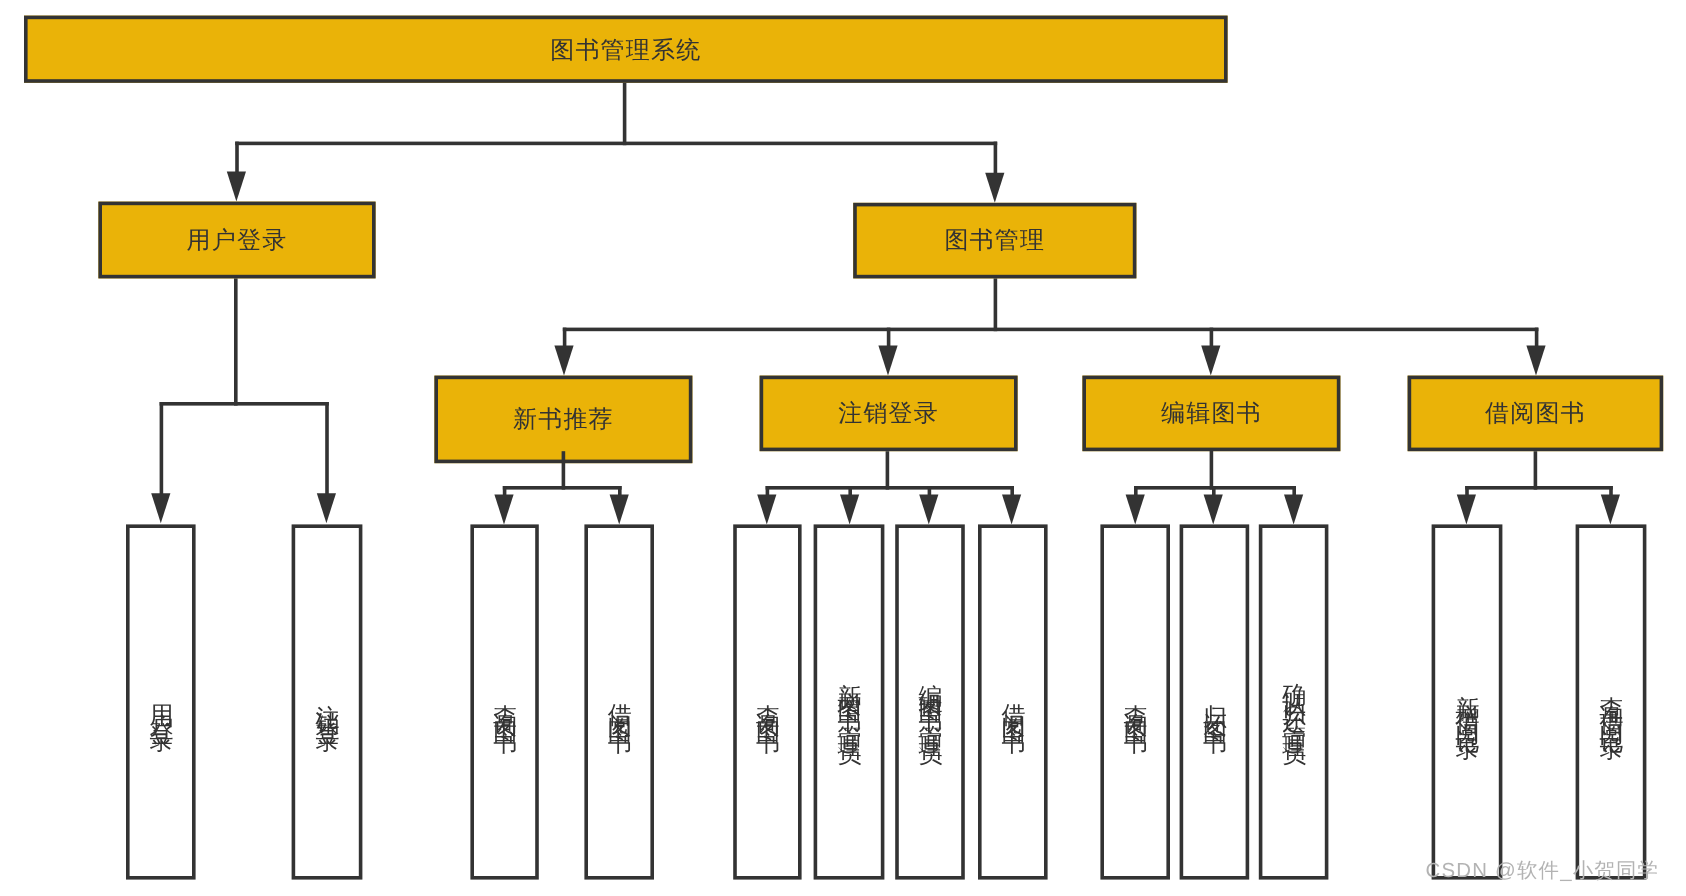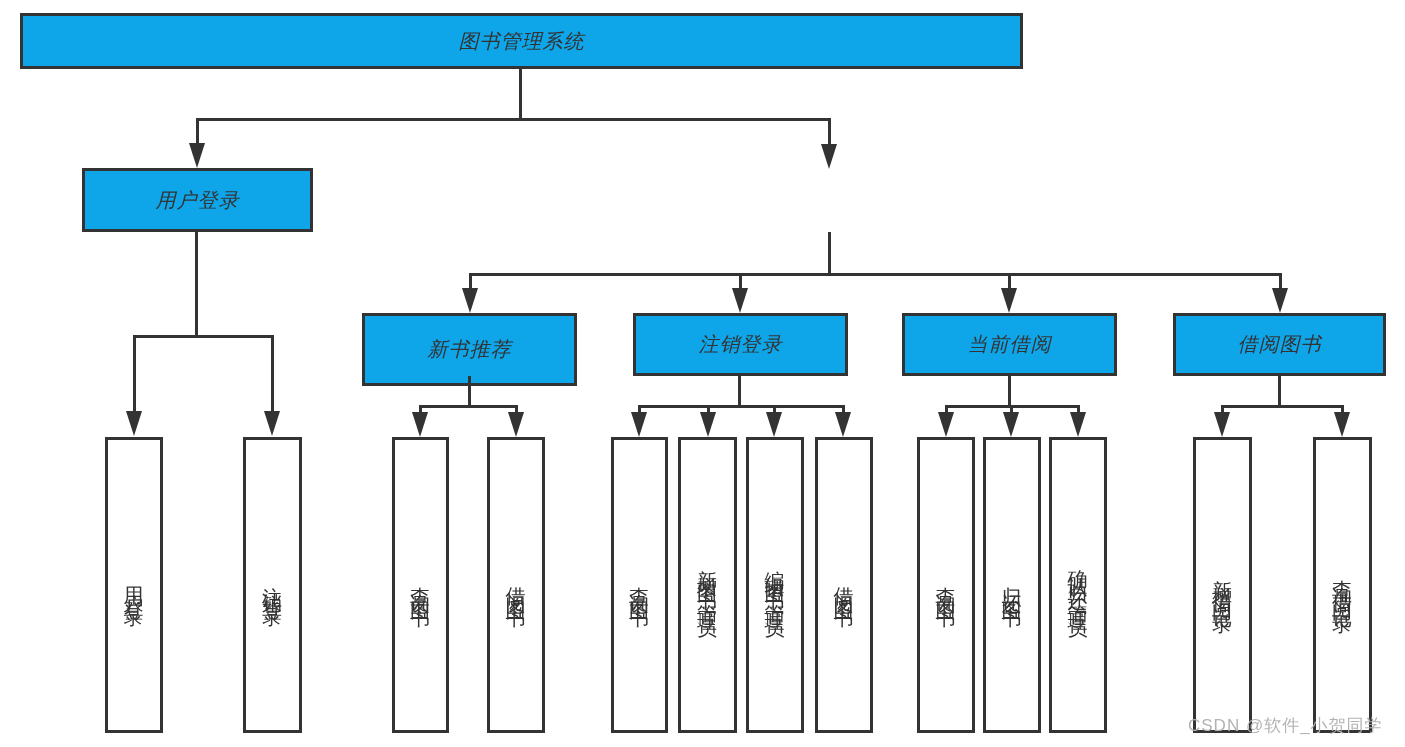--- a/index.html
+++ b/index.html
@@ -8,24 +8,24 @@
     --bg:#ffffff;
     --wm:#b3b3b3;
   }
   html,body{margin:0;padding:0;background:var(--bg);}
   .canvas{
     position:relative;width:1405px;height:747px;background:var(--bg);
     font-family:"Liberation Sans","DejaVu Sans",sans-serif;
     color:var(--text);overflow:hidden;
   }
   .node{
-    position:absolute;box-sizing:border-box;background:#0ea5e9;
+    position:absolute;box-sizing:border-box;background:#eab308;
     border:3px solid var(--line);
     display:flex;align-items:center;justify-content:center;
-    font-size:20px;color:var(--text);letter-spacing:1px;font-style:italic;
+    font-size:20px;color:var(--text);letter-spacing:1px;
   }
   .vnode{
     position:absolute;box-sizing:border-box;background:#fff;
     border:3px solid var(--line);
     display:flex;align-items:center;justify-content:center;
     font-size:20px;color:var(--text);
     writing-mode:vertical-rl;text-orientation:mixed;
     letter-spacing:7px;line-height:1;
     top:437px;height:296px;
   }
@@ -49,20 +49,21 @@
   <div class="node" style="left:20px;top:13px;width:1003px;height:56px;">图书管理系统</div>
 
   <div class="vl" style="left:519px;top:69px;height:52px;"></div>
   <div class="hl" style="left:196px;top:118px;width:635px;"></div>
   <div class="vl" style="left:196px;top:118px;height:28px;"></div>
   <div class="ar" style="left:189px;top:143px;"></div>
   <div class="vl" style="left:828px;top:118px;height:28px;"></div>
   <div class="ar" style="left:821px;top:144px;"></div>
 
   <div class="node" style="left:82px;top:168px;width:231px;height:64px;">用户登录</div>
+  <div class="node" style="left:711px;top:169px;width:236px;height:63px;">图书管理</div>
 
   <div class="vl" style="left:195px;top:232px;height:106px;"></div>
   <div class="hl" style="left:133px;top:335px;width:141px;"></div>
   <div class="vl" style="left:133px;top:335px;height:78px;"></div>
   <div class="ar" style="left:126px;top:411px;"></div>
   <div class="vl" style="left:271px;top:335px;height:78px;"></div>
   <div class="ar" style="left:264px;top:411px;"></div>
 
   <div class="vl" style="left:828px;top:232px;height:44px;"></div>
   <div class="hl" style="left:469px;top:273px;width:813px;"></div>
@@ -70,21 +71,21 @@
   <div class="ar" style="left:462px;top:288px;"></div>
   <div class="vl" style="left:739px;top:273px;height:18px;"></div>
   <div class="ar" style="left:732px;top:288px;"></div>
   <div class="vl" style="left:1008px;top:273px;height:18px;"></div>
   <div class="ar" style="left:1001px;top:288px;"></div>
   <div class="vl" style="left:1279px;top:273px;height:18px;"></div>
   <div class="ar" style="left:1272px;top:288px;"></div>
 
   <div class="node" style="left:362px;top:313px;width:215px;height:73px;">新书推荐</div>
   <div class="node" style="left:633px;top:313px;width:215px;height:63px;">注销登录</div>
-  <div class="node" style="left:902px;top:313px;width:215px;height:63px;">当前借阅</div>
+  <div class="node" style="left:902px;top:313px;width:215px;height:63px;">编辑图书</div>
   <div class="node" style="left:1173px;top:313px;width:213px;height:63px;">借阅图书</div>
 
   <div class="vl" style="left:468px;top:376px;height:32px;"></div>
   <div class="hl" style="left:419px;top:405px;width:99px;"></div>
   <div class="vl" style="left:419px;top:405px;height:10px;"></div>
   <div class="ar" style="left:412px;top:412px;"></div>
   <div class="vl" style="left:515px;top:405px;height:10px;"></div>
   <div class="ar" style="left:508px;top:412px;"></div>
 
   <div class="vl" style="left:738px;top:376px;height:32px;"></div>

